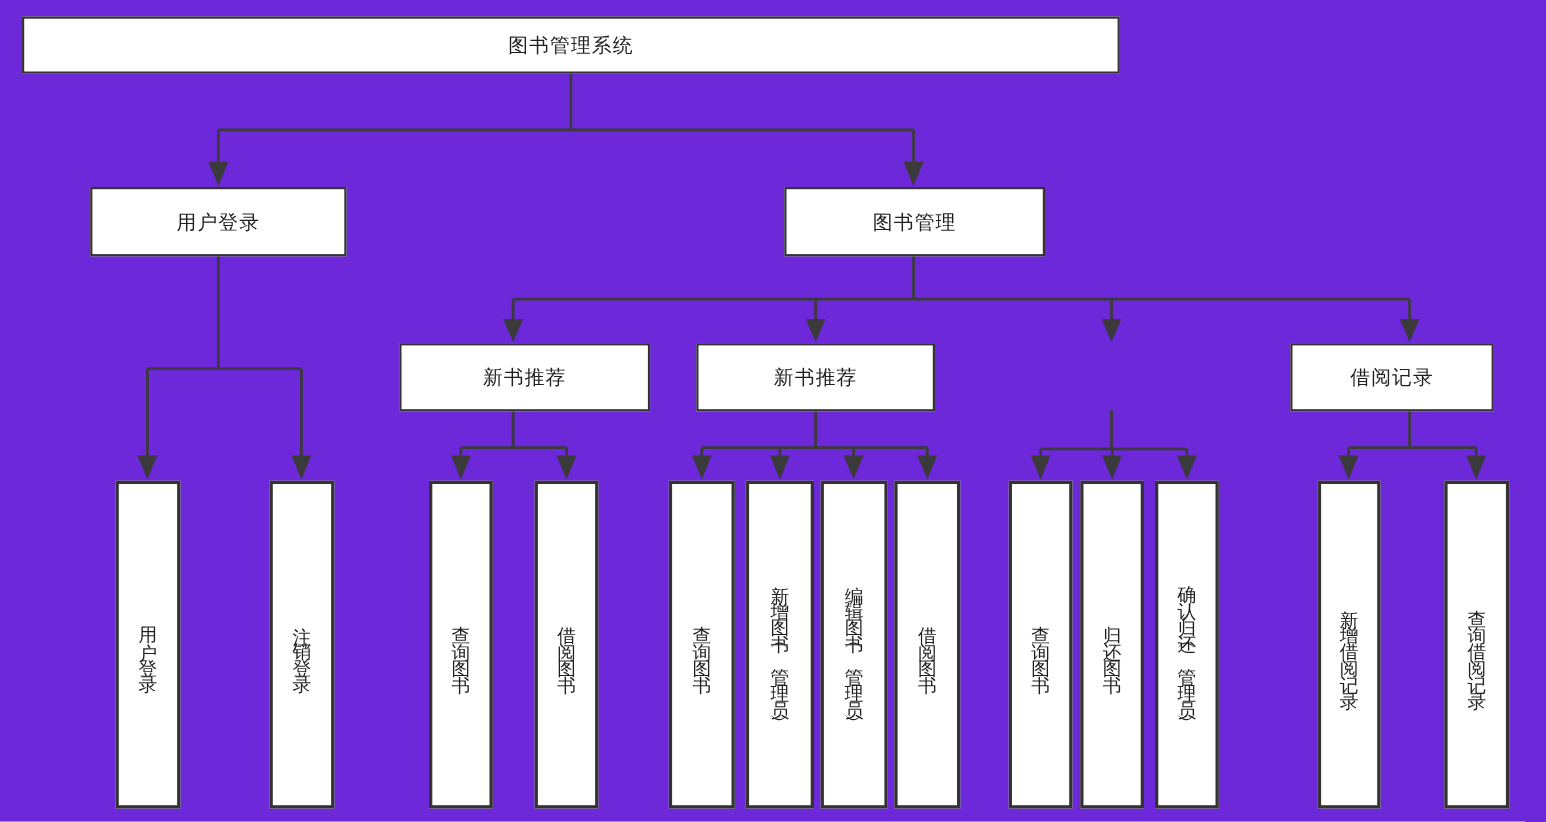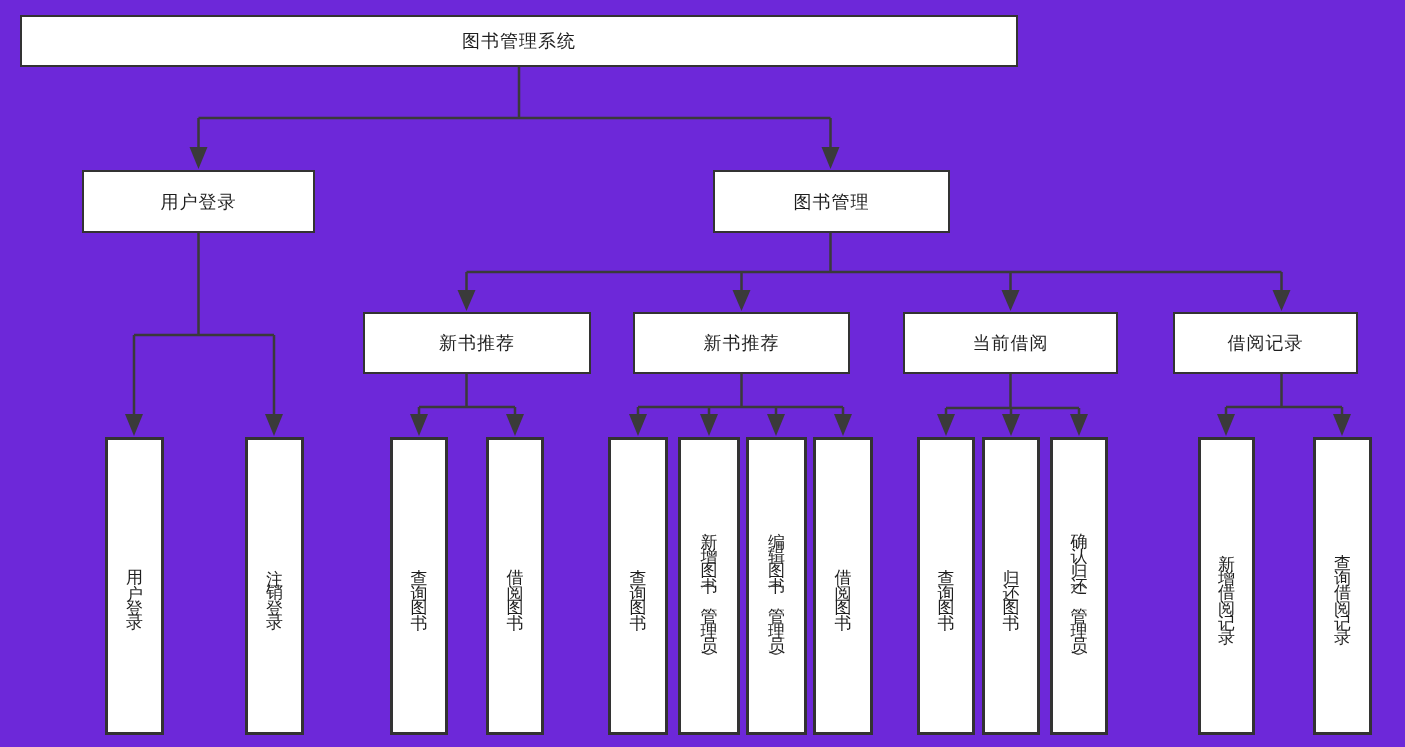--- a/index.html
+++ b/index.html
@@ -91,21 +91,20 @@
     </g>
   </svg>
 
   <div class="hnode" style="left:20px;top:15px;width:998px;height:52px">图书管理系统</div>
 
   <div class="hnode" style="left:82px;top:170px;width:233px;height:63px">用户登录</div>
   <div class="hnode" style="left:713px;top:170px;width:237px;height:63px">图书管理</div>
 
   <div class="hnode" style="left:363px;top:312px;width:228px;height:62px">新书推荐</div>
   <div class="hnode" style="left:633px;top:312px;width:217px;height:62px">新书推荐</div>
-  <div class="hnode" style="left:903px;top:312px;width:215px;height:62px">当前借阅</div>
   <div class="hnode" style="left:1173px;top:312px;width:185px;height:62px">借阅记录</div>
 
   <div class="leaf" style="left:105px;width:59px">用户登录</div>
   <div class="leaf" style="left:245px;width:59px">注销登录</div>
 
   <div class="leaf" style="left:390px;width:58px">查询图书</div>
   <div class="leaf" style="left:486px;width:58px">借阅图书</div>
 
   <div class="leaf" style="left:608px;width:60px">查询图书</div>
   <div class="leaf" style="left:678px;width:62px">新增图书（管理员）</div>

